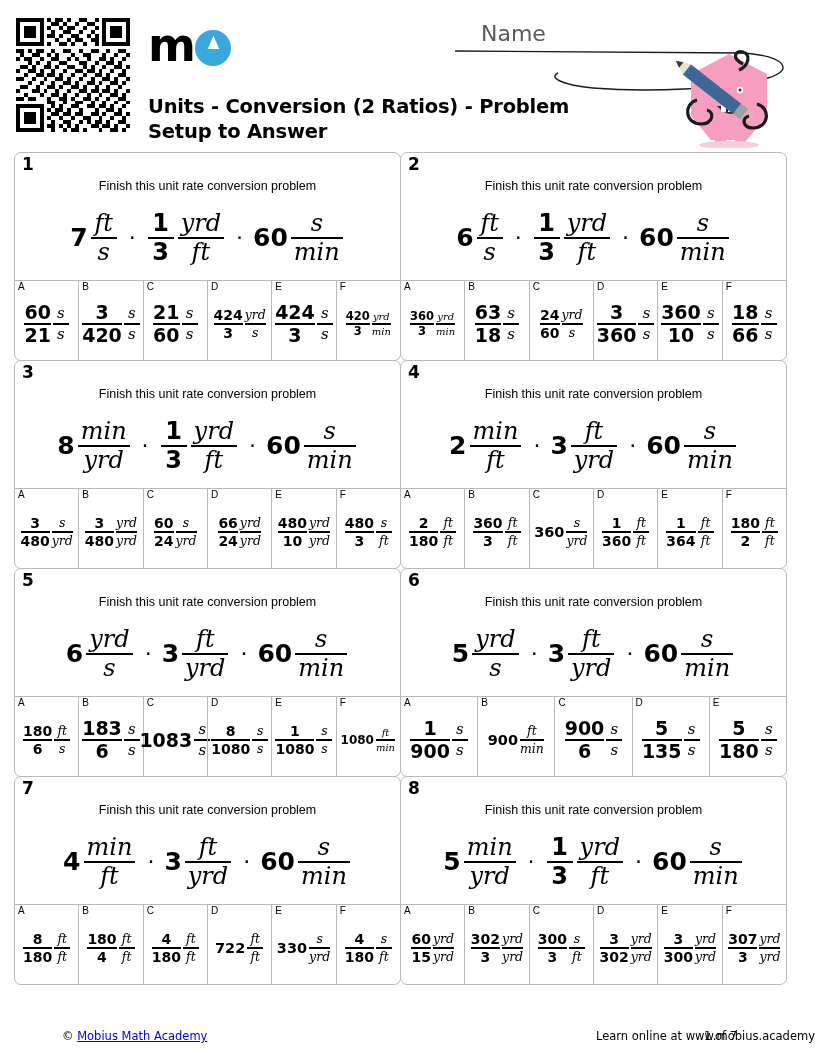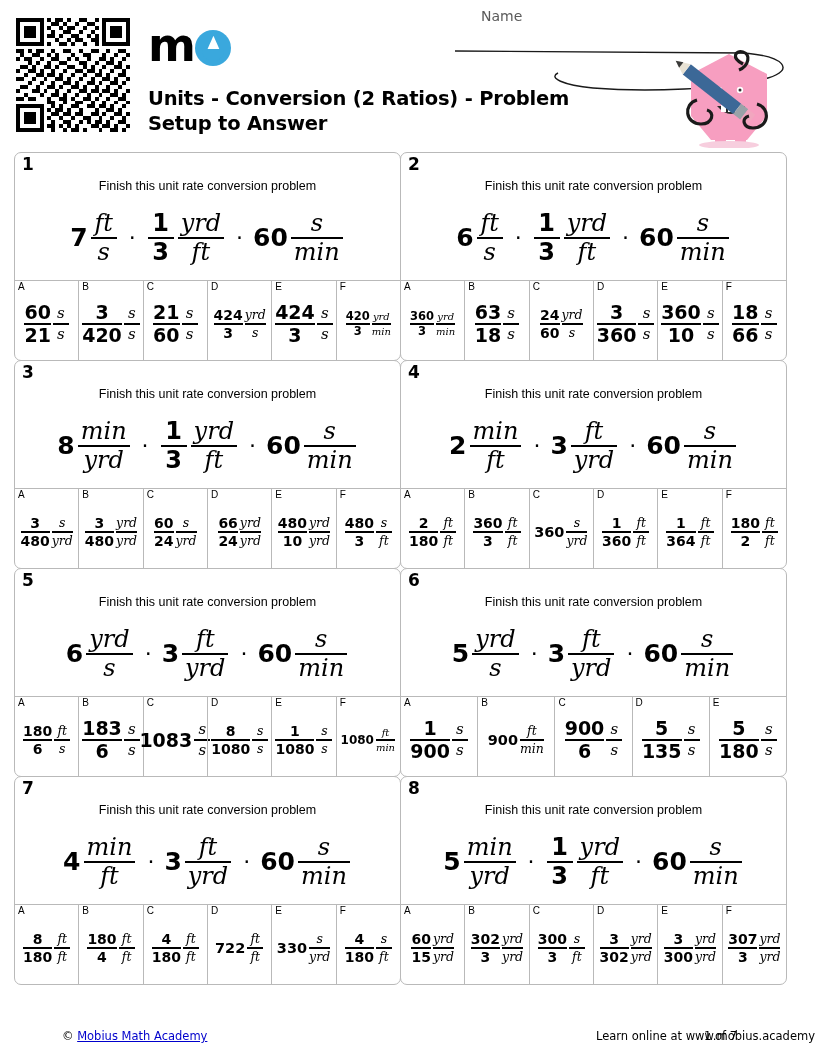--- a/index.html
+++ b/index.html
@@ -70,41 +70,41 @@
   .logo-o::after {
     content: "";
     position: absolute;
     left: 50%; top: 52%;
     margin-left: -11px;
     width: 22px; height: 12px;
     background: #3aa8dd;
     border-radius: 0 0 11px 11px;
   }
   .worksheet-title {
-    margin-top: 14px;
+    margin-top: 22px;
     font-family: "DejaVu Sans", sans-serif;
     font-weight: bold;
     font-size: 19.5px;
     line-height: 25px;
     color: #000;
     letter-spacing: -0.2px;
     width: 470px;
   }
 
   .name-area {
     position: absolute;
     right: 22px; top: 6px;
     width: 340px; height: 50px;
   }
   .name-label {
     font-family: "DejaVu Sans", sans-serif;
-    font-size: 14px;
+    font-size: 22px;
     color: #5a5a5a;
     position: absolute;
-    left: 28px; top: 2px;
+    left: 28px; top: 15px;
   }
   .name-line-svg {
     position: absolute;
     left: -40px; top: 20px;
   }
   .mascot {
     position: absolute;
     right: 26px; top: 48px;
     width: 120px; height: 100px;
   }

